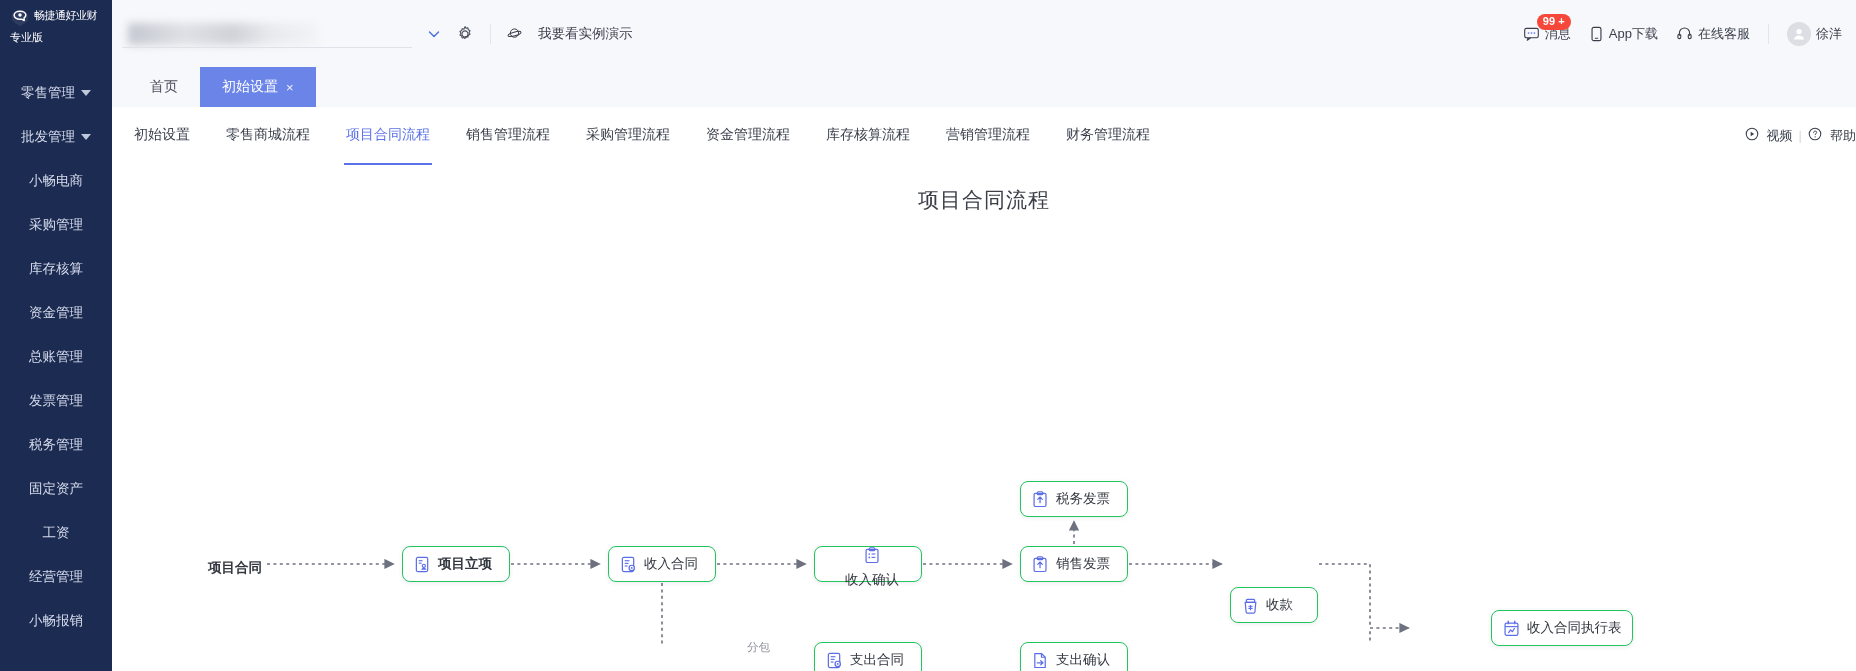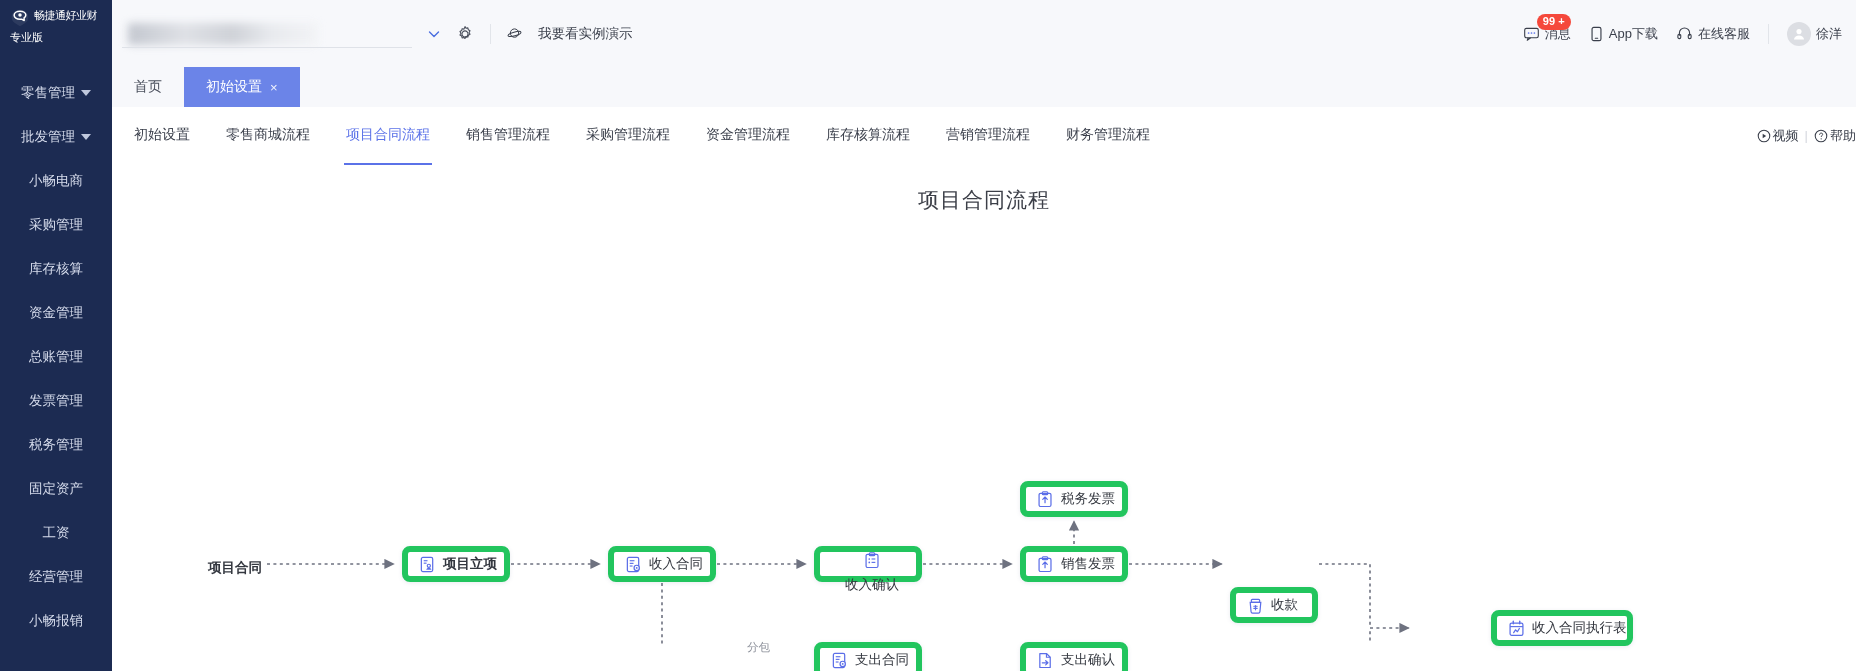--- a/index.html
+++ b/index.html
@@ -102,21 +102,21 @@
   .avatar {
     width: 24px; height: 24px; border-radius: 50%;
     background: #dcdee3; display: flex; align-items: center; justify-content: center;
     color: #ffffff;
   }
   .user-sep { width:1px; height:20px; background:#e2e5ea; }
 
   
   .tabstrip {
     height: 40px; background: #f7f8fb;
-    display: flex; align-items: flex-end; padding-left: 0px;
+    display: flex; align-items: flex-end; padding-left: 16px;
   }
   .tab {
     height: 40px; display: flex; align-items: center; gap: 8px;
     padding: 0 22px; font-size: 14px; color: #4a4f5c; cursor: pointer;
   }
   .tab.active { background: #6b84e8; color: #ffffff; }
   .tab-close { font-size: 13px; opacity: 0.9; cursor: pointer; }
 
   
   .content {
@@ -132,35 +132,35 @@
   }
   .subtab.active { color: #5b72e8; }
   .subtab.active::after {
     content: ""; position: absolute; left: -2px; right: -2px; bottom: -19px;
     height: 2px; background: #5b72e8;
   }
   .subtabs-right {
     margin-left: auto; display: flex; align-items: center; gap: 6px;
     font-size: 13px; color: #3a3f4b; padding-right: 0px; white-space: nowrap;
   }
-  .sr-item { display:flex; align-items:center; gap:2px; cursor:pointer; }
+  .sr-item { display:flex; align-items:flex-start; gap:8px; cursor:pointer; }
   .sr-sep { color:#d4d7de; }
 
   .flow-title {
     text-align: center; font-size: 21px; color: #3c3f48;
     margin-top: 22px; letter-spacing: 1px;
   }
 
   
   .canvas { position: relative; width: 1744px; height: 430px; }
   .node {
     position: absolute;
     height: 36px;
     background: #ffffff;
-    border: 6px solid #22c55e;
+    border: 1px solid #22c55e;
     border-radius: 8px;
     box-shadow: 0 1px 4px rgba(90,100,150,0.13);
     display: flex; align-items: center; gap: 7px;
     padding: 0 3px 0 11px;
     font-size: 13.5px; color: #33373f;
     white-space: nowrap; cursor: pointer;
   }
   .node .nicon { width: 17px; height: 17px; flex: 0 0 17px; display:block; }
   .rowlabel {
     position: absolute; font-size: 13.5px; color: #33373f; white-space: nowrap; font-weight: bold;

